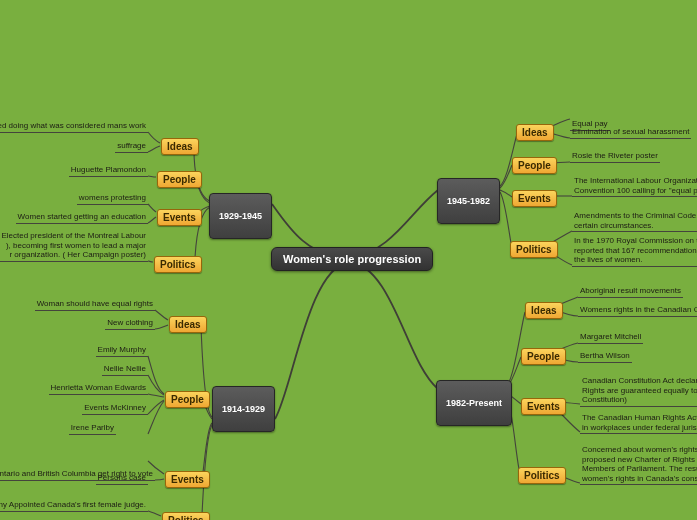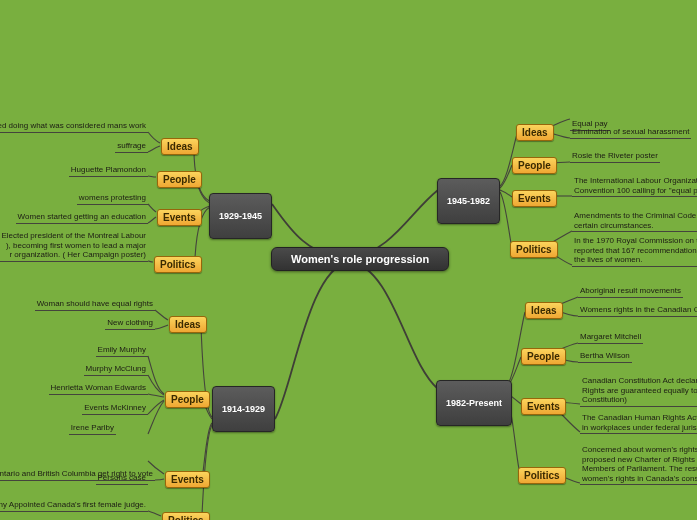--- a/index.html
+++ b/index.html
@@ -6,21 +6,21 @@
   body{
     width:697px;height:520px;overflow:hidden;position:relative;
     background:#79af3f;
     font-family:"Liberation Sans", sans-serif;
   }
   #wires{position:absolute;left:0;top:0;z-index:1;}
   .node{position:absolute;z-index:3;box-sizing:border-box;cursor:pointer;}
   .root-node{
     background:linear-gradient(#4a4a4a,#323232);
     color:#fff;font-size:11px;font-weight:bold;
-    padding:5px 19px;border-radius:6px;border:1px solid #222;
+    padding:5px 11px;border-radius:6px;border:1px solid #222;
     box-shadow:0 1px 3px rgba(0,0,0,.45);white-space:pre;
   }
   .branch-node{
     background:linear-gradient(#5c5c5c,#3f3f3f);
     color:#fff;font-size:9px;font-weight:bold;
     padding:17px 9px;border-radius:4px;border:1px solid #262626;
     box-shadow:0 1px 2px rgba(0,0,0,.4);white-space:pre;
   }
   .cat-node{
     background:linear-gradient(#fbd45c,#efa733);
@@ -146,21 +146,21 @@
 Convention 100 calling for "equal pay for equal work"</div>
 <div class="leaf" style="left:572px;top:211px;">Amendments to the Criminal Code: Pro-choice under
 certain circumstances.</div>
 <div class="leaf" style="left:572px;top:236px;">In the 1970 Royal Commission on the Status of Women
 reported that 167 recommendations were needed to improve
 the lives of women.</div>
 
 <div class="leaf r" style="right:542px;top:299px;">Woman should have equal rights</div>
 <div class="leaf r" style="right:542px;top:318px;">New clothing</div>
 <div class="leaf r" style="right:549px;top:345px;">Emily Murphy</div>
-<div class="leaf r" style="right:549px;top:364px;">Murphy McClung</div>
+<div class="leaf r" style="right:549px;top:364px;">Nellie Nellie</div>
 <div class="leaf r" style="right:549px;top:383px;">Henrietta Woman Edwards</div>
 <div class="leaf r" style="right:549px;top:403px;">Events McKinney</div>
 <div class="leaf r" style="right:581px;top:423px;">Irene Parlby</div>
 <div class="leaf r" style="right:549px;top:450px;margin-top:23px;">Persons case</div>
 <div class="leaf r" style="right:542px;top:469px;">Women in Ontario and British Columbia get right to vote</div>
 <div class="leaf r" style="right:549px;top:500px;">Emily Murphy Appointed Canada's first female judge.</div>
 
 <div class="leaf" style="left:578px;top:286px;">Aboriginal result movements</div>
 <div class="leaf" style="left:578px;top:305px;">Womens rights in the Canadian Constitution</div>
 <div class="leaf" style="left:578px;top:332px;">Margaret Mitchell</div>

